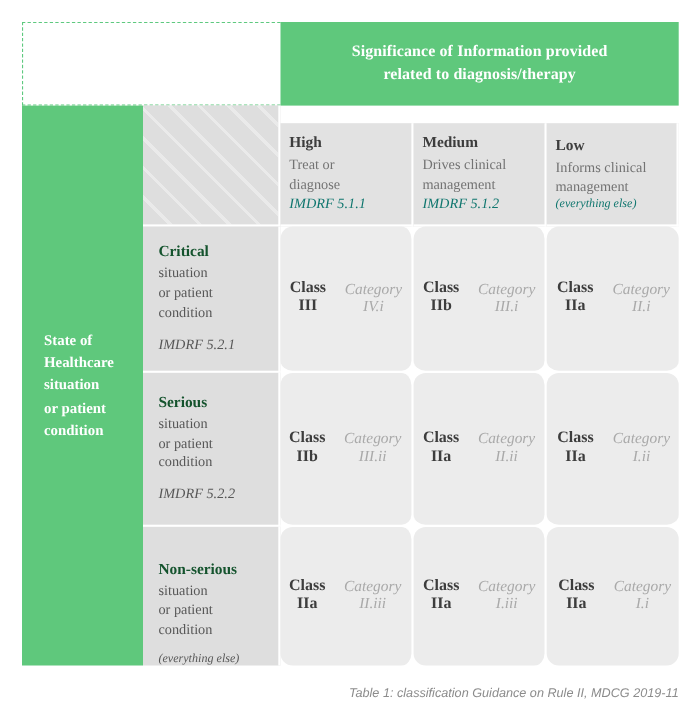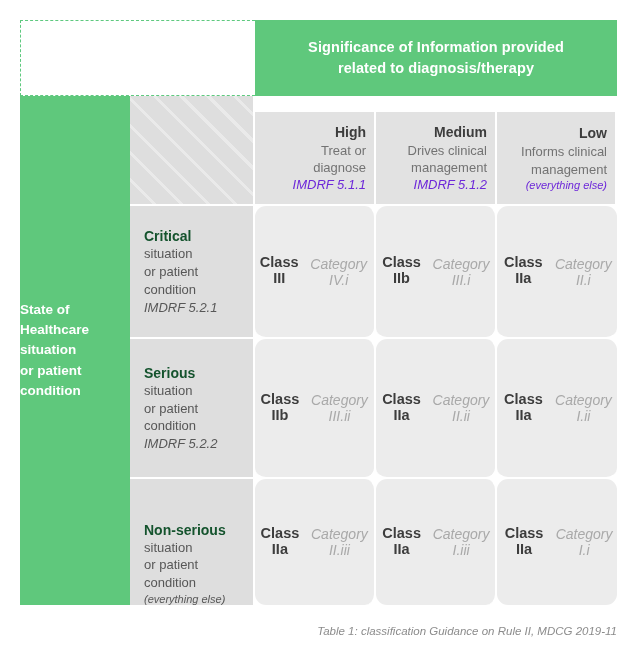--- a/index.html
+++ b/index.html
@@ -30,20 +30,21 @@
     height: 585px;
     display: grid;
     grid-template-columns: 110px 125px 121px 121px 120px;
     grid-template-rows: 76px 110px 133px 140px 126px;
   }
 
   .cell {
     box-sizing: border-box;
     position: relative;
     overflow: hidden;
+    font-family: Liberation Serif, serif;
   }
 
   
   .blank-corner {
     grid-column: 1 / span 2;
     grid-row: 1;
     background: #ffffff;
     border-top: 1px dashed #5ec97f;
     border-left: 1px dashed #5ec97f;
     border-bottom: 1px dashed #5ec97f;
@@ -70,21 +71,21 @@
   .side-label {
     grid-column: 1;
     grid-row: 2 / span 4;
     background: #5fc87c;
     color: #ffffff;
     font-weight: bold;
     font-size: 13.5px;
     line-height: 1.5;
     display: flex;
     align-items: center;
-    padding-left: 0;
+    padding-left: 20px;
     box-sizing: border-box;
   }
 
   
   .hatch {
     grid-column: 2;
     grid-row: 2;
     background-color: #dedede;
     background-image: repeating-linear-gradient(
         45deg,
@@ -96,21 +97,21 @@
     border-right: 2px solid #ffffff;
     border-bottom: 2px solid #ffffff;
   }
 
   
   .colhead {
     grid-row: 2;
     background: #e2e2e2;
     display: flex;
     flex-direction: column;
-    align-items: flex-end;
+    align-items: flex-start;
     justify-content: center;
     text-align: center;
     padding: 0 8px;
     border-right: 2px solid #ffffff;
     border-bottom: 2px solid #ffffff;
     margin-top: 16px;
   }
   .colhead:last-of-type { border-right: none; }
   .colhead .ch-title {
     font-weight: bold;
@@ -119,21 +120,21 @@
     margin-bottom: 2px;
   }
   .colhead .ch-desc {
     font-size: 13px;
     color: #737373;
     line-height: 1.32;
   }
   .colhead .ch-ref {
     font-size: 13px;
     font-style: italic;
-    color: #6d28d9;
+    color: #0f766e;
     margin-top: 1px;
   }
   .colhead .ch-ref.small {
     font-size: 11px;
   }
 
   
   .rowhead {
     grid-column: 2;
     background: #dedede;
@@ -153,21 +154,21 @@
   }
   .rowhead .rh-desc {
     font-size: 13px;
     color: #575757;
     line-height: 1.37;
   }
   .rowhead .rh-ref {
     font-size: 13px;
     font-style: italic;
     color: #575757;
-    margin-top: 1px;
+    margin-top: 12px;
   }
   .rowhead .rh-ref.small {
     font-size: 11px;
   }
 
   
   .data {
     background: #ececec;
     display: flex;
     flex-direction: row;

